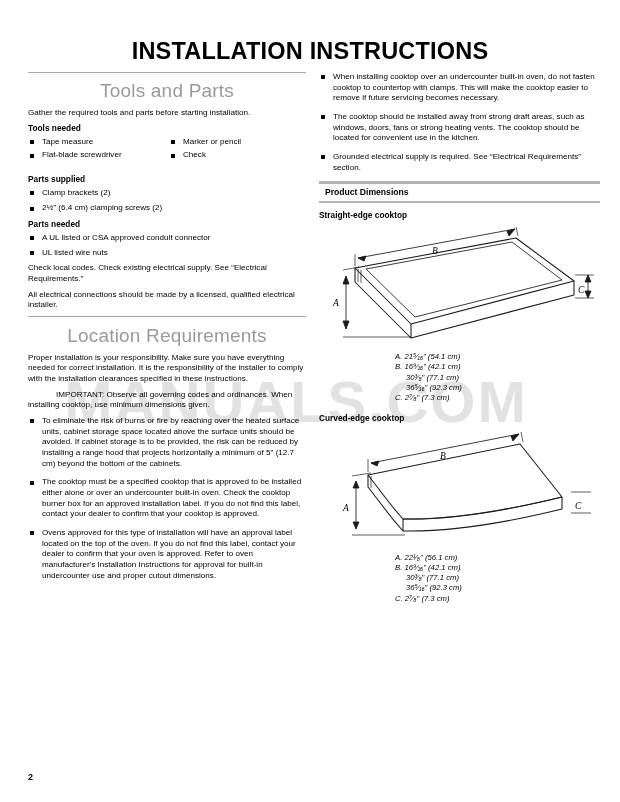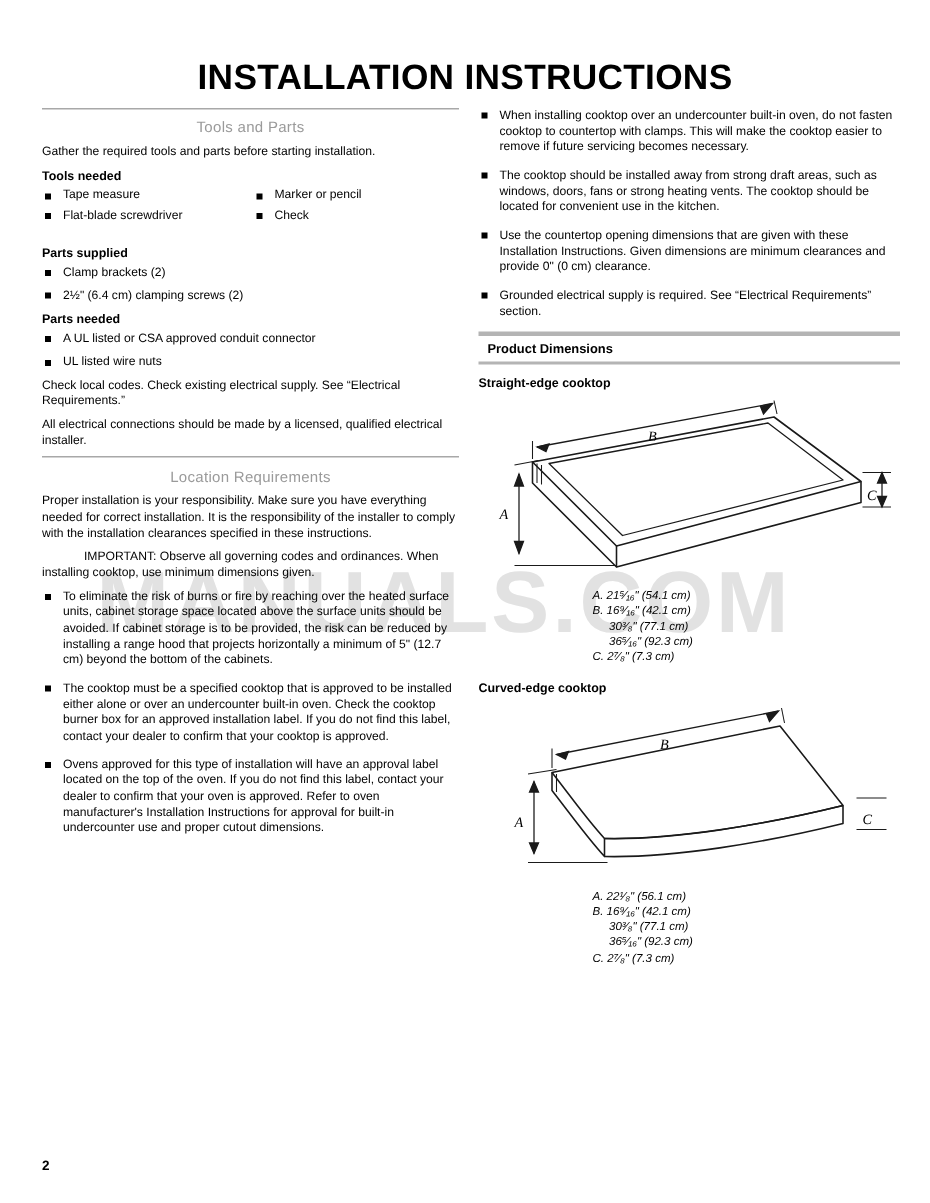--- a/index.html
+++ b/index.html
@@ -61,21 +61,21 @@
   }
   #col-left  { left: 28px;  width: 278px; }
   #col-right { left: 319px; width: 281px; }
 
   
   .section-head {
     margin: 0 0 4px 0;
     padding-top: 7px;
     border-top: 1.4px solid #a8a8a8;
     text-align: center;
-    font-size: 10px;
+    font-size: 19px;
     font-weight: normal;
     color: #9a9a9a;
     letter-spacing: 0.2px;
   }
   .section-head.first { padding-top: 6px; }
 
   .para {
     margin: 0 0 5px 0;
     font-size: 8.1px;
     line-height: 1.32;
@@ -266,24 +266,20 @@
       <li>
         <span class="sq"></span>
         <span>When installing cooktop over an undercounter built-in oven, do not fasten cooktop to countertop with clamps. This will make the cooktop easier to remove if future servicing becomes necessary.</span>
       </li>
       <li>
         <span class="sq"></span>
         <span>The cooktop should be installed away from strong draft areas, such as windows, doors, fans or strong heating vents. The cooktop should be located for convenient use in the kitchen.</span>
       </li>
       <li>
         <span class="sq"></span>
-        <span>Use the countertop opening dimensions that are given with these Installation Instructions. Given dimensions are minimum clearances and provide 0" (0 cm) clearance.</span>
-      </li>
-      <li>
-        <span class="sq"></span>
         <span>Grounded electrical supply is required. See “Electrical Requirements” section.</span>
       </li>
     </ul>
 
     <div class="banner">
       <div class="rule"></div>
       <div class="banner-label">Product Dimensions</div>
       <div class="rule"></div>
     </div>
 

